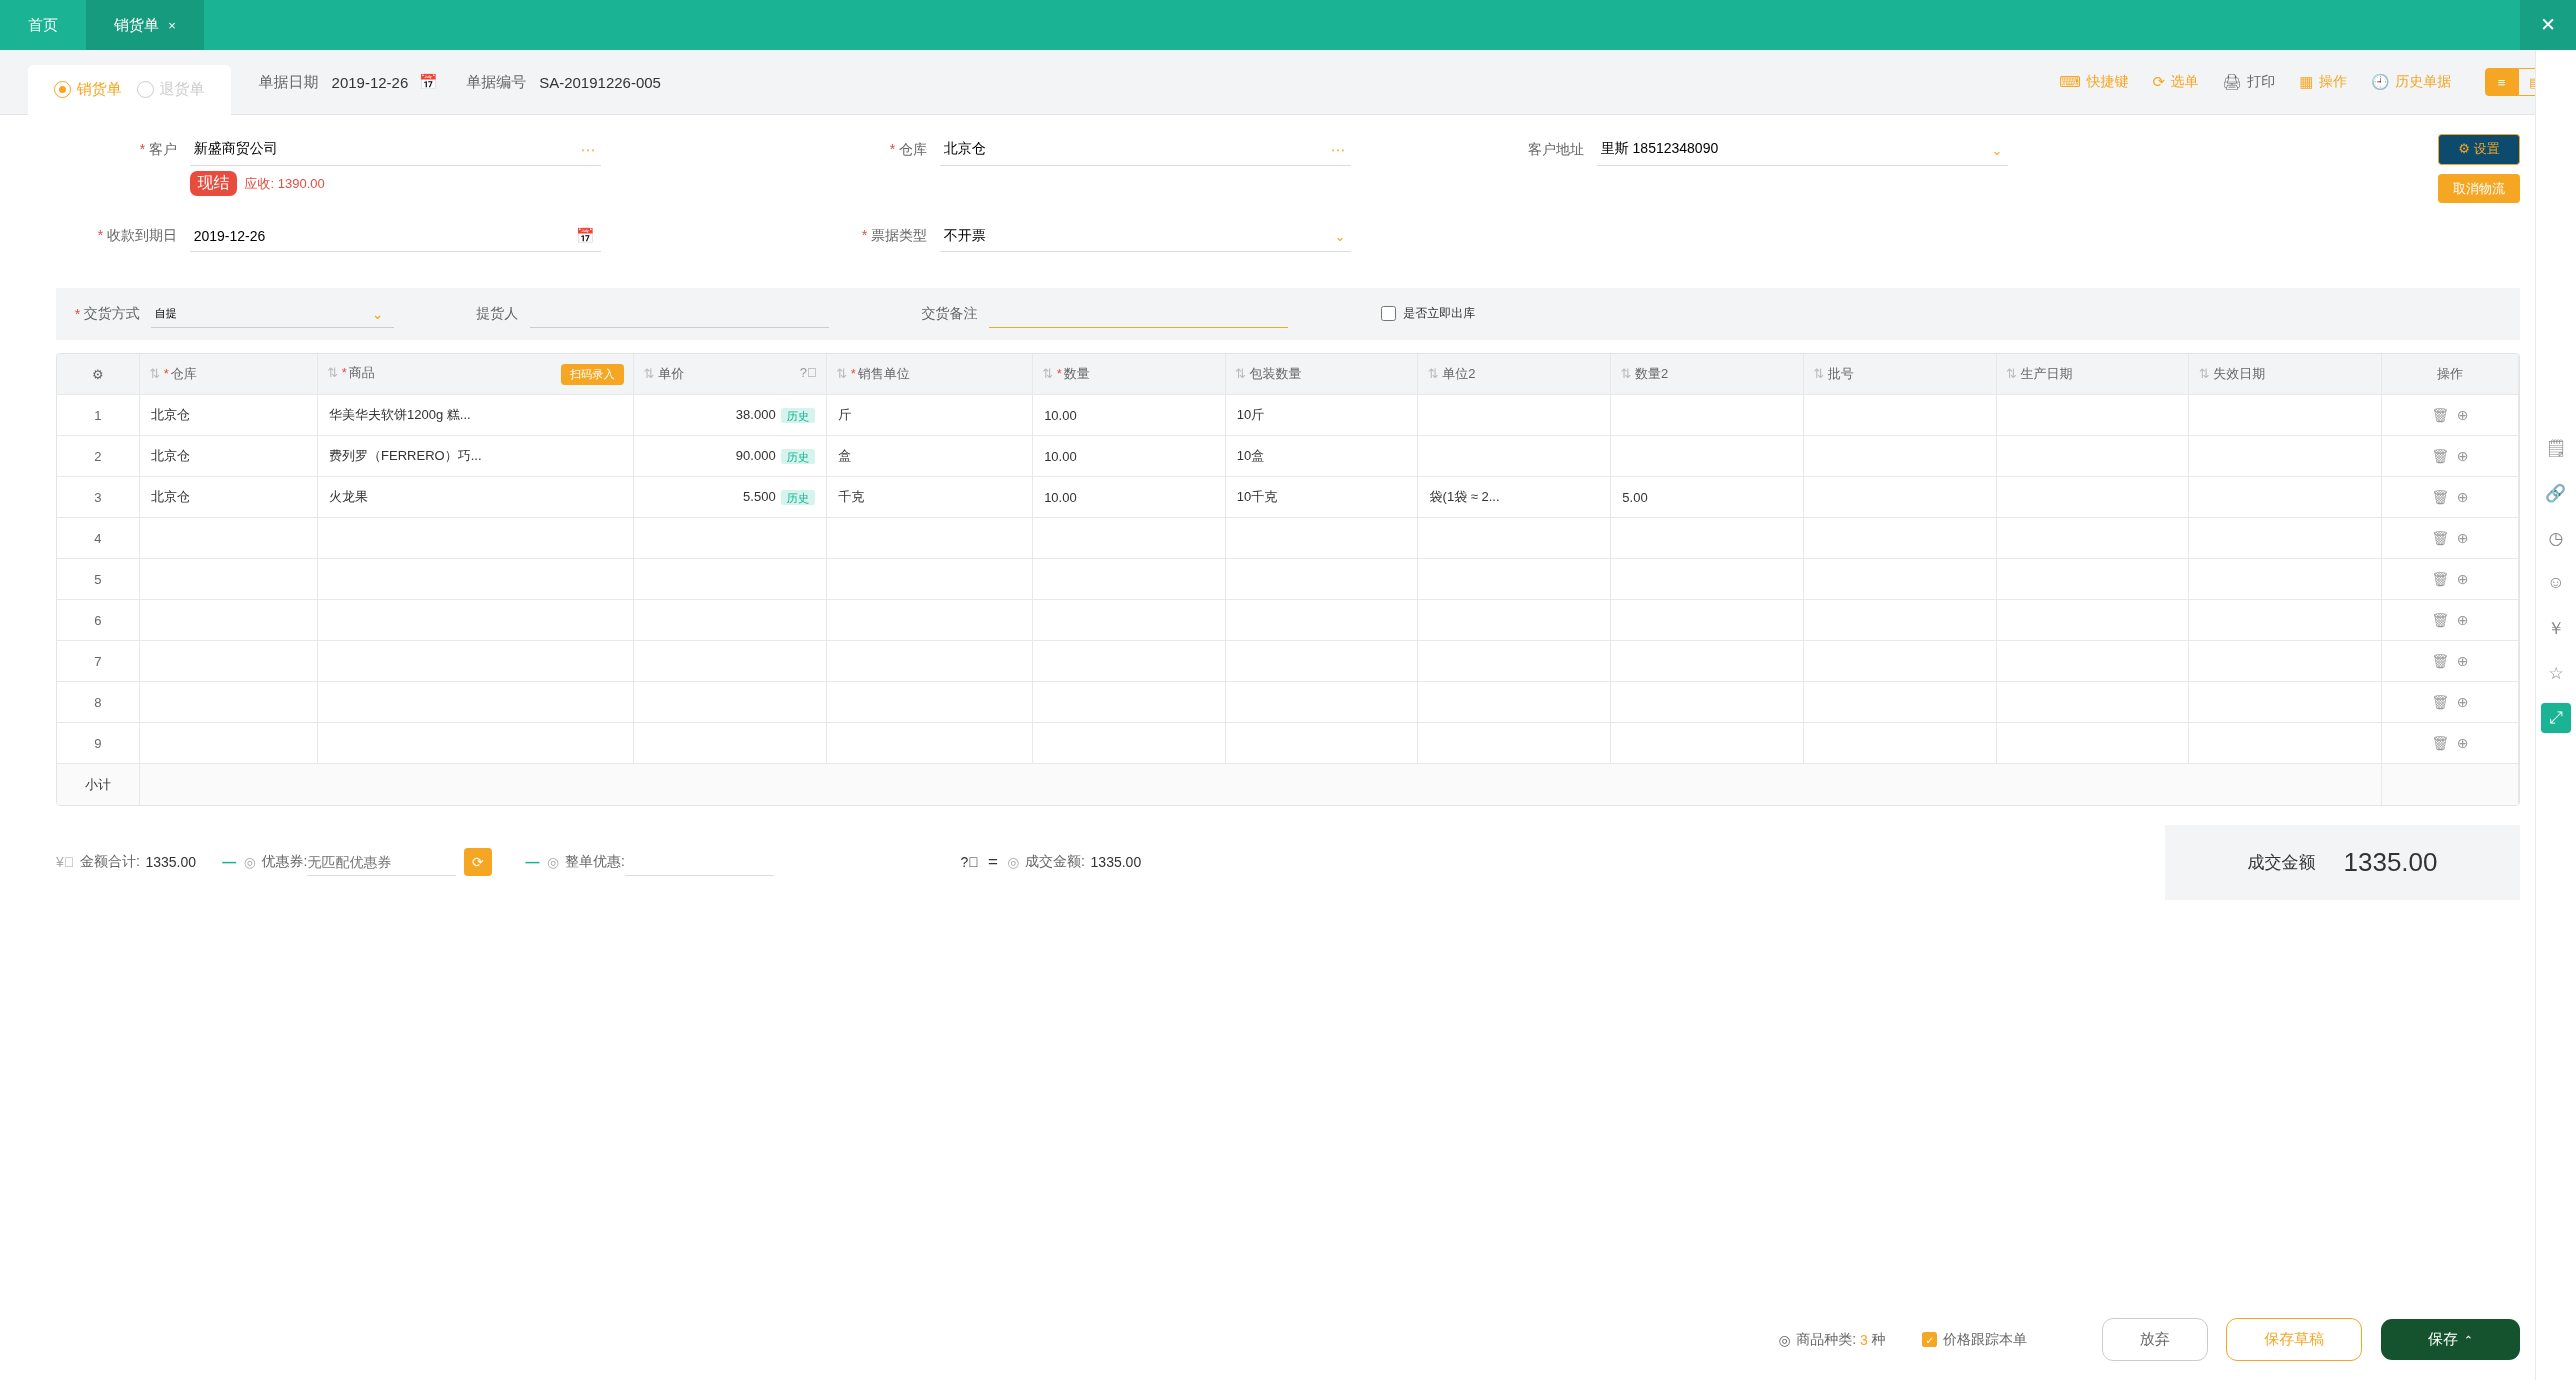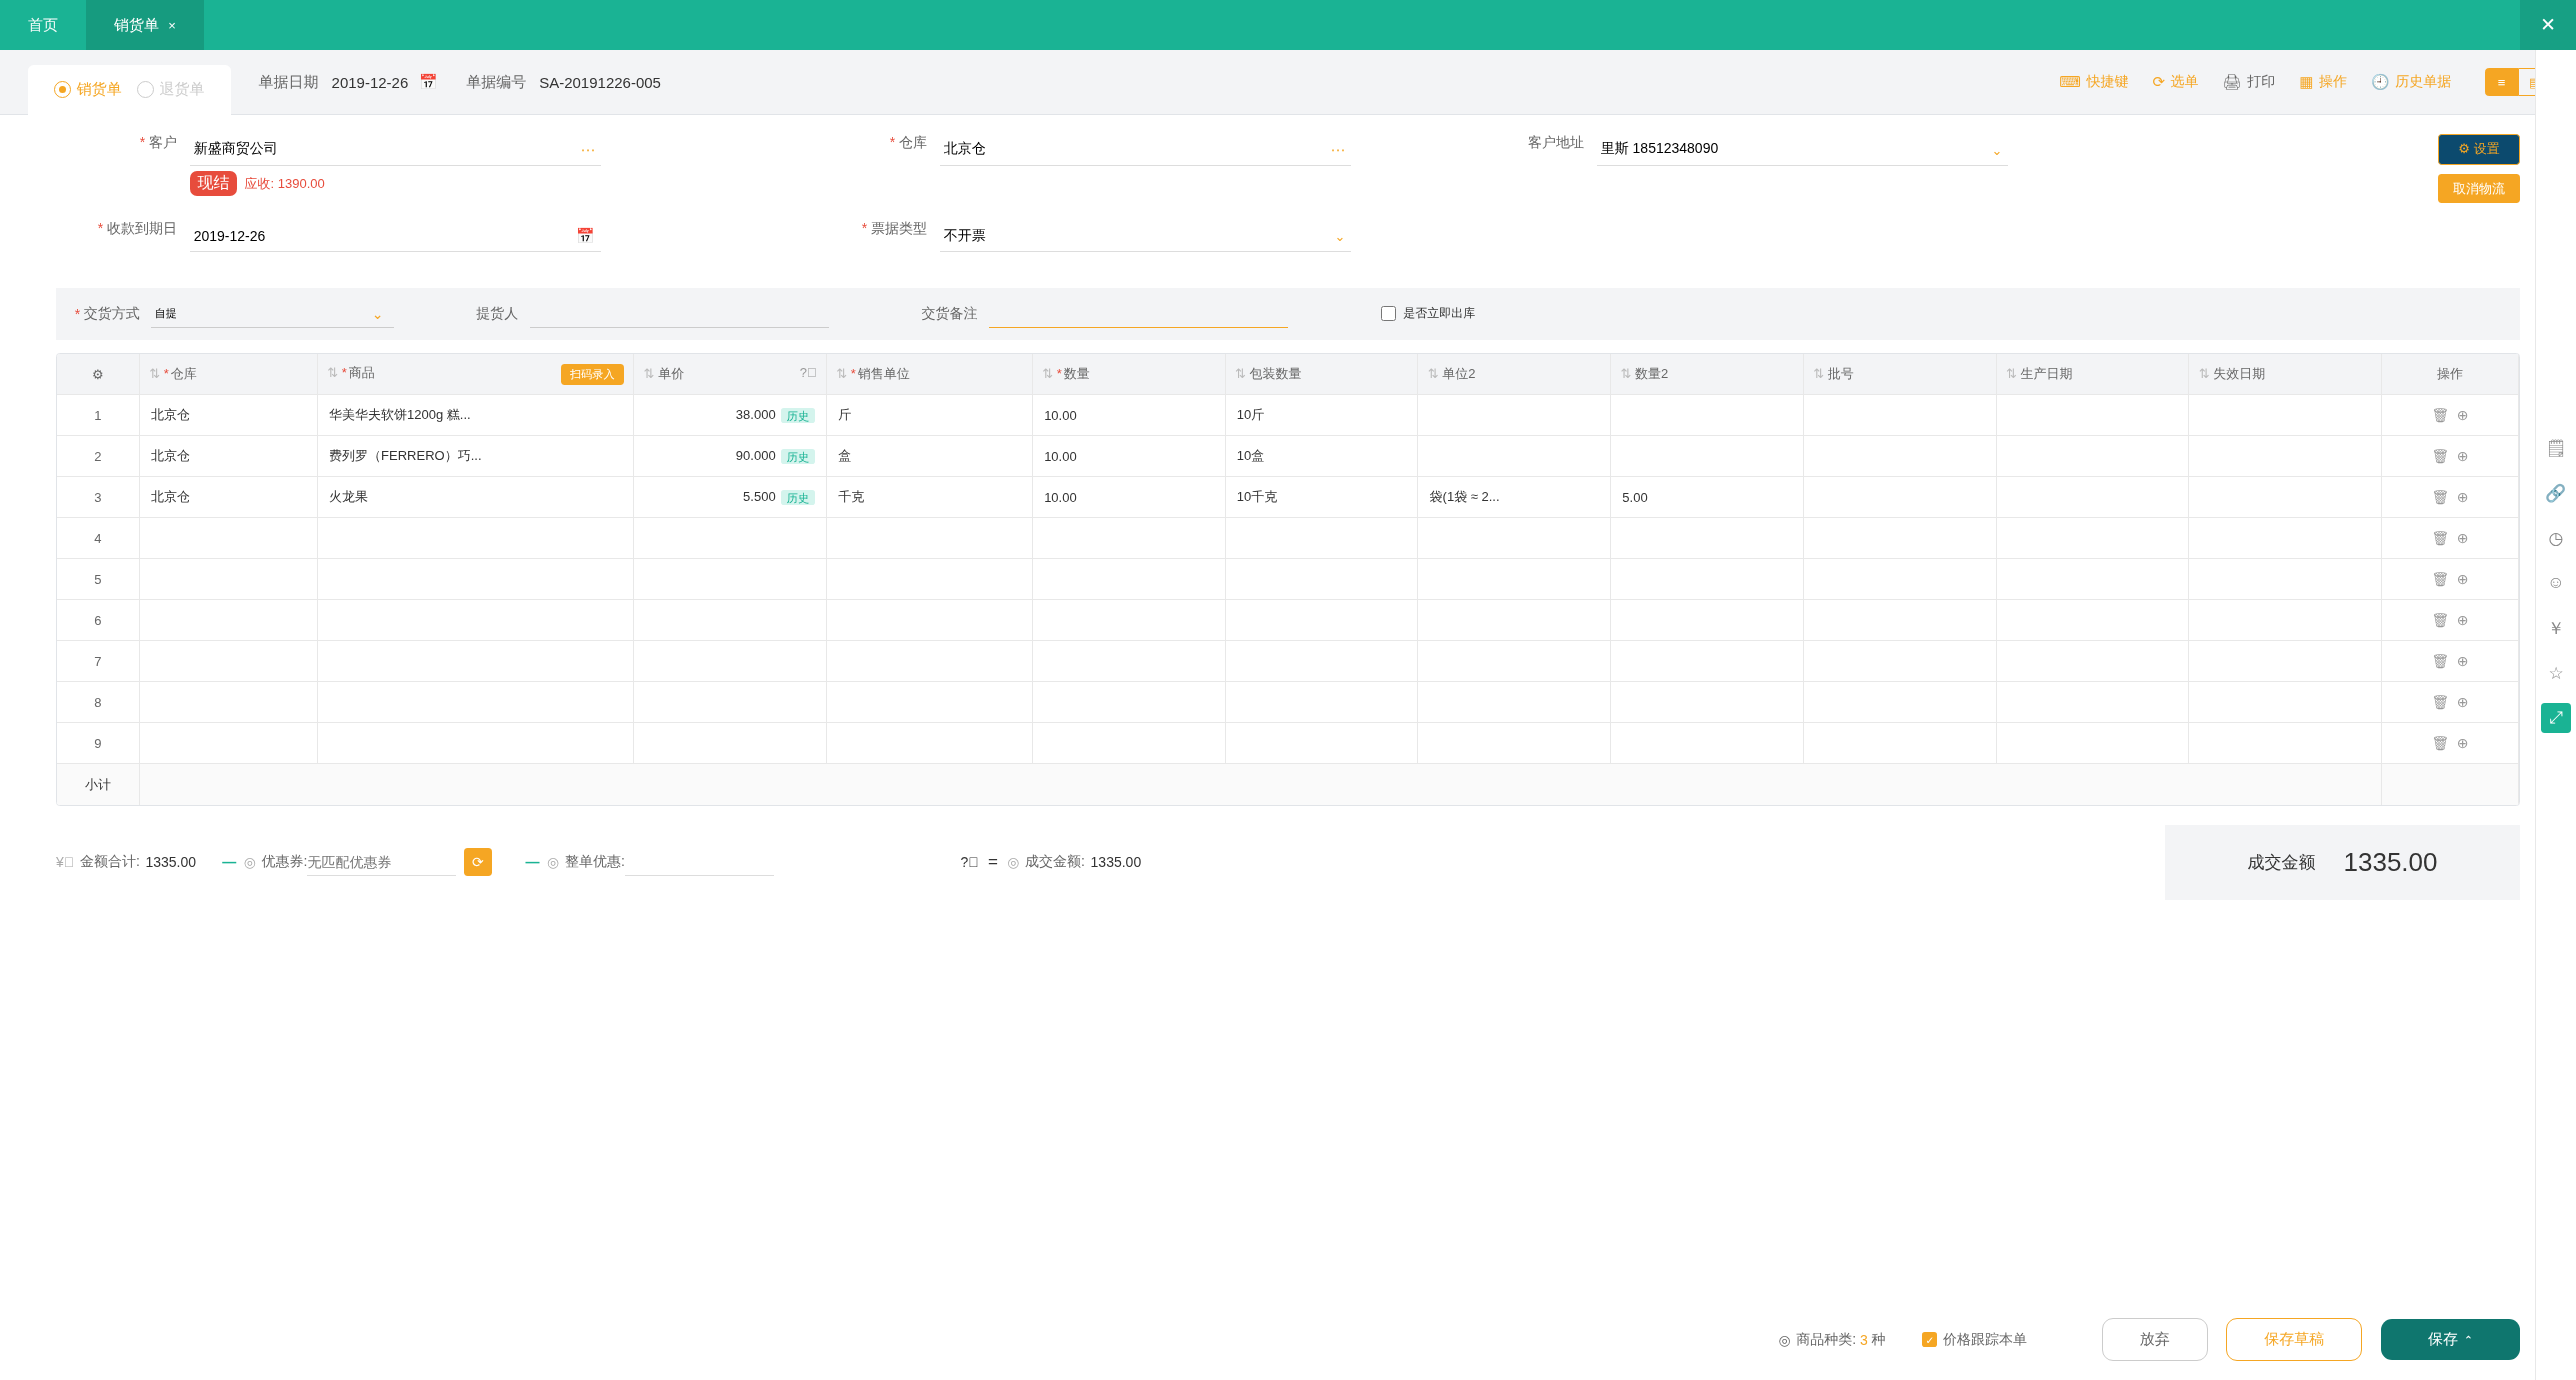--- a/index.html
+++ b/index.html
@@ -34,21 +34,21 @@
 .view-toggle { display: flex; margin-left: 9.3px; }
 .view-toggle .vt { width: 34px; height: 28px; border: 0.9px solid #f5a623; display: flex; align-items: center; justify-content: center; cursor: pointer; font-size: 13px; }
 .view-toggle .vt.active { background: #f5a623; color: #fff; }
 .view-toggle .vt:not(.active) { color: #f5a623; }
 .view-toggle .vt:first-child { border-radius: 3.7px 0 0 3.7px; }
 .view-toggle .vt:last-child { border-radius: 0 3.7px 3.7px 0; border-left: none; }
 
 
 .form-area { padding: 18.7px 56px 9.3px 56px; display: flex; flex-wrap: wrap; gap: 0; }
 .form-row { display: flex; width: 100%; align-items: flex-start; margin-bottom: 17px; }
-.form-field { display: flex; }
+.form-field { display: flex; align-items: center; }
 .form-field .flbl { width: 121px; text-align: right; margin-right: 13px; font-size: 14px; color: #666; }
 .form-field .req { color: #e74c3c; margin-right: 3.7px; }
 .form-field .finput { width: 411px; height: 32px; border: none; border-bottom: 0.9px solid #ddd; font-size: 14px; padding: 0 28px 0 3.7px; position: relative; background: transparent; }
 .form-field .finput-wrap { position: relative; }
 .form-field .finput-wrap .more { position: absolute; right: 5.6px; top: 50%; transform: translateY(-50%); color: #f5a623; font-size: 15px; cursor: pointer; }
 .form-field .finput-wrap .chev { position: absolute; right: 5.6px; top: 50%; transform: translateY(-50%); color: #f5a623; font-size: 13px; cursor: pointer; }
 .customer-sub { margin-left: 134px; margin-top: 5.6px; display: flex; align-items: center; }
 .customer-sub .settle-badge { background: #e74c3c; color: #fff; padding: 1.9px 7.5px; font-size: 16px; margin-right: 7.5px; border-radius: 7px; }
 .customer-sub .recv { color: #e74c3c; font-size: 13px; }
 .form-right-btns { margin-left: auto; display: flex; flex-direction: column; gap: 9.3px; }
@@ -103,21 +103,21 @@
 
 
 .footer-bar { position: absolute; bottom: 18.7px; right: 56px; left: 56px; display: flex; align-items: center; justify-content: flex-end; gap: 18.7px; }
 .footer-bar .finfo { display: flex; align-items: center; color: #666; font-size: 14px; }
 .footer-bar .finfo .num { color: #f5a623; margin: 0 3.7px; }
 .footer-bar .finfo .chk { display: flex; align-items: center; margin-left: 37px; }
 .footer-bar .finfo .chk-box { width: 15px; height: 15px; background: #f5a623; border-radius: 2.8px; display: flex; align-items: center; justify-content: center; color: #fff; font-size: 10.3px; margin-right: 5.6px; }
 .footer-bar .fbtn { padding: 11.2px 37px; border-radius: 11px; font-size: 15px; cursor: pointer; }
 .footer-bar .fbtn.cancel { border: 0.9px solid #ccc; color: #666; background: #fff; }
 .footer-bar .fbtn.draft { border: 0.9px solid #f5a623; color: #f5a623; background: #fff; }
-.footer-bar .fbtn.save { background: #0f766e; color: #fff; padding: 11.2px 47px; }
+.footer-bar .fbtn.save { background: #14532d; color: #fff; padding: 11.2px 47px; }
 .footer-bar .fbtn.save .up { margin-left: 5.6px; font-size: 11.2px; }
 .footer-bar .push-left { margin-right: auto; }
 
 
 .right-rail { position: absolute; right: 0; top: 50px; bottom: 0; width: 41px; background: #fff; border-left: 0.9px solid #e8e8e8; display: flex; flex-direction: column; align-items: center; padding-top: 383px; gap: 15px; }
 .right-rail .ricn { width: 30px; height: 30px; display: flex; align-items: center; justify-content: center; color: #888; cursor: pointer; border-radius: 3.7px; font-size: 17px; }
 .right-rail .ricn.active { background: #1ab394; color: #fff; }
 </style>
 </head>
 <body>

